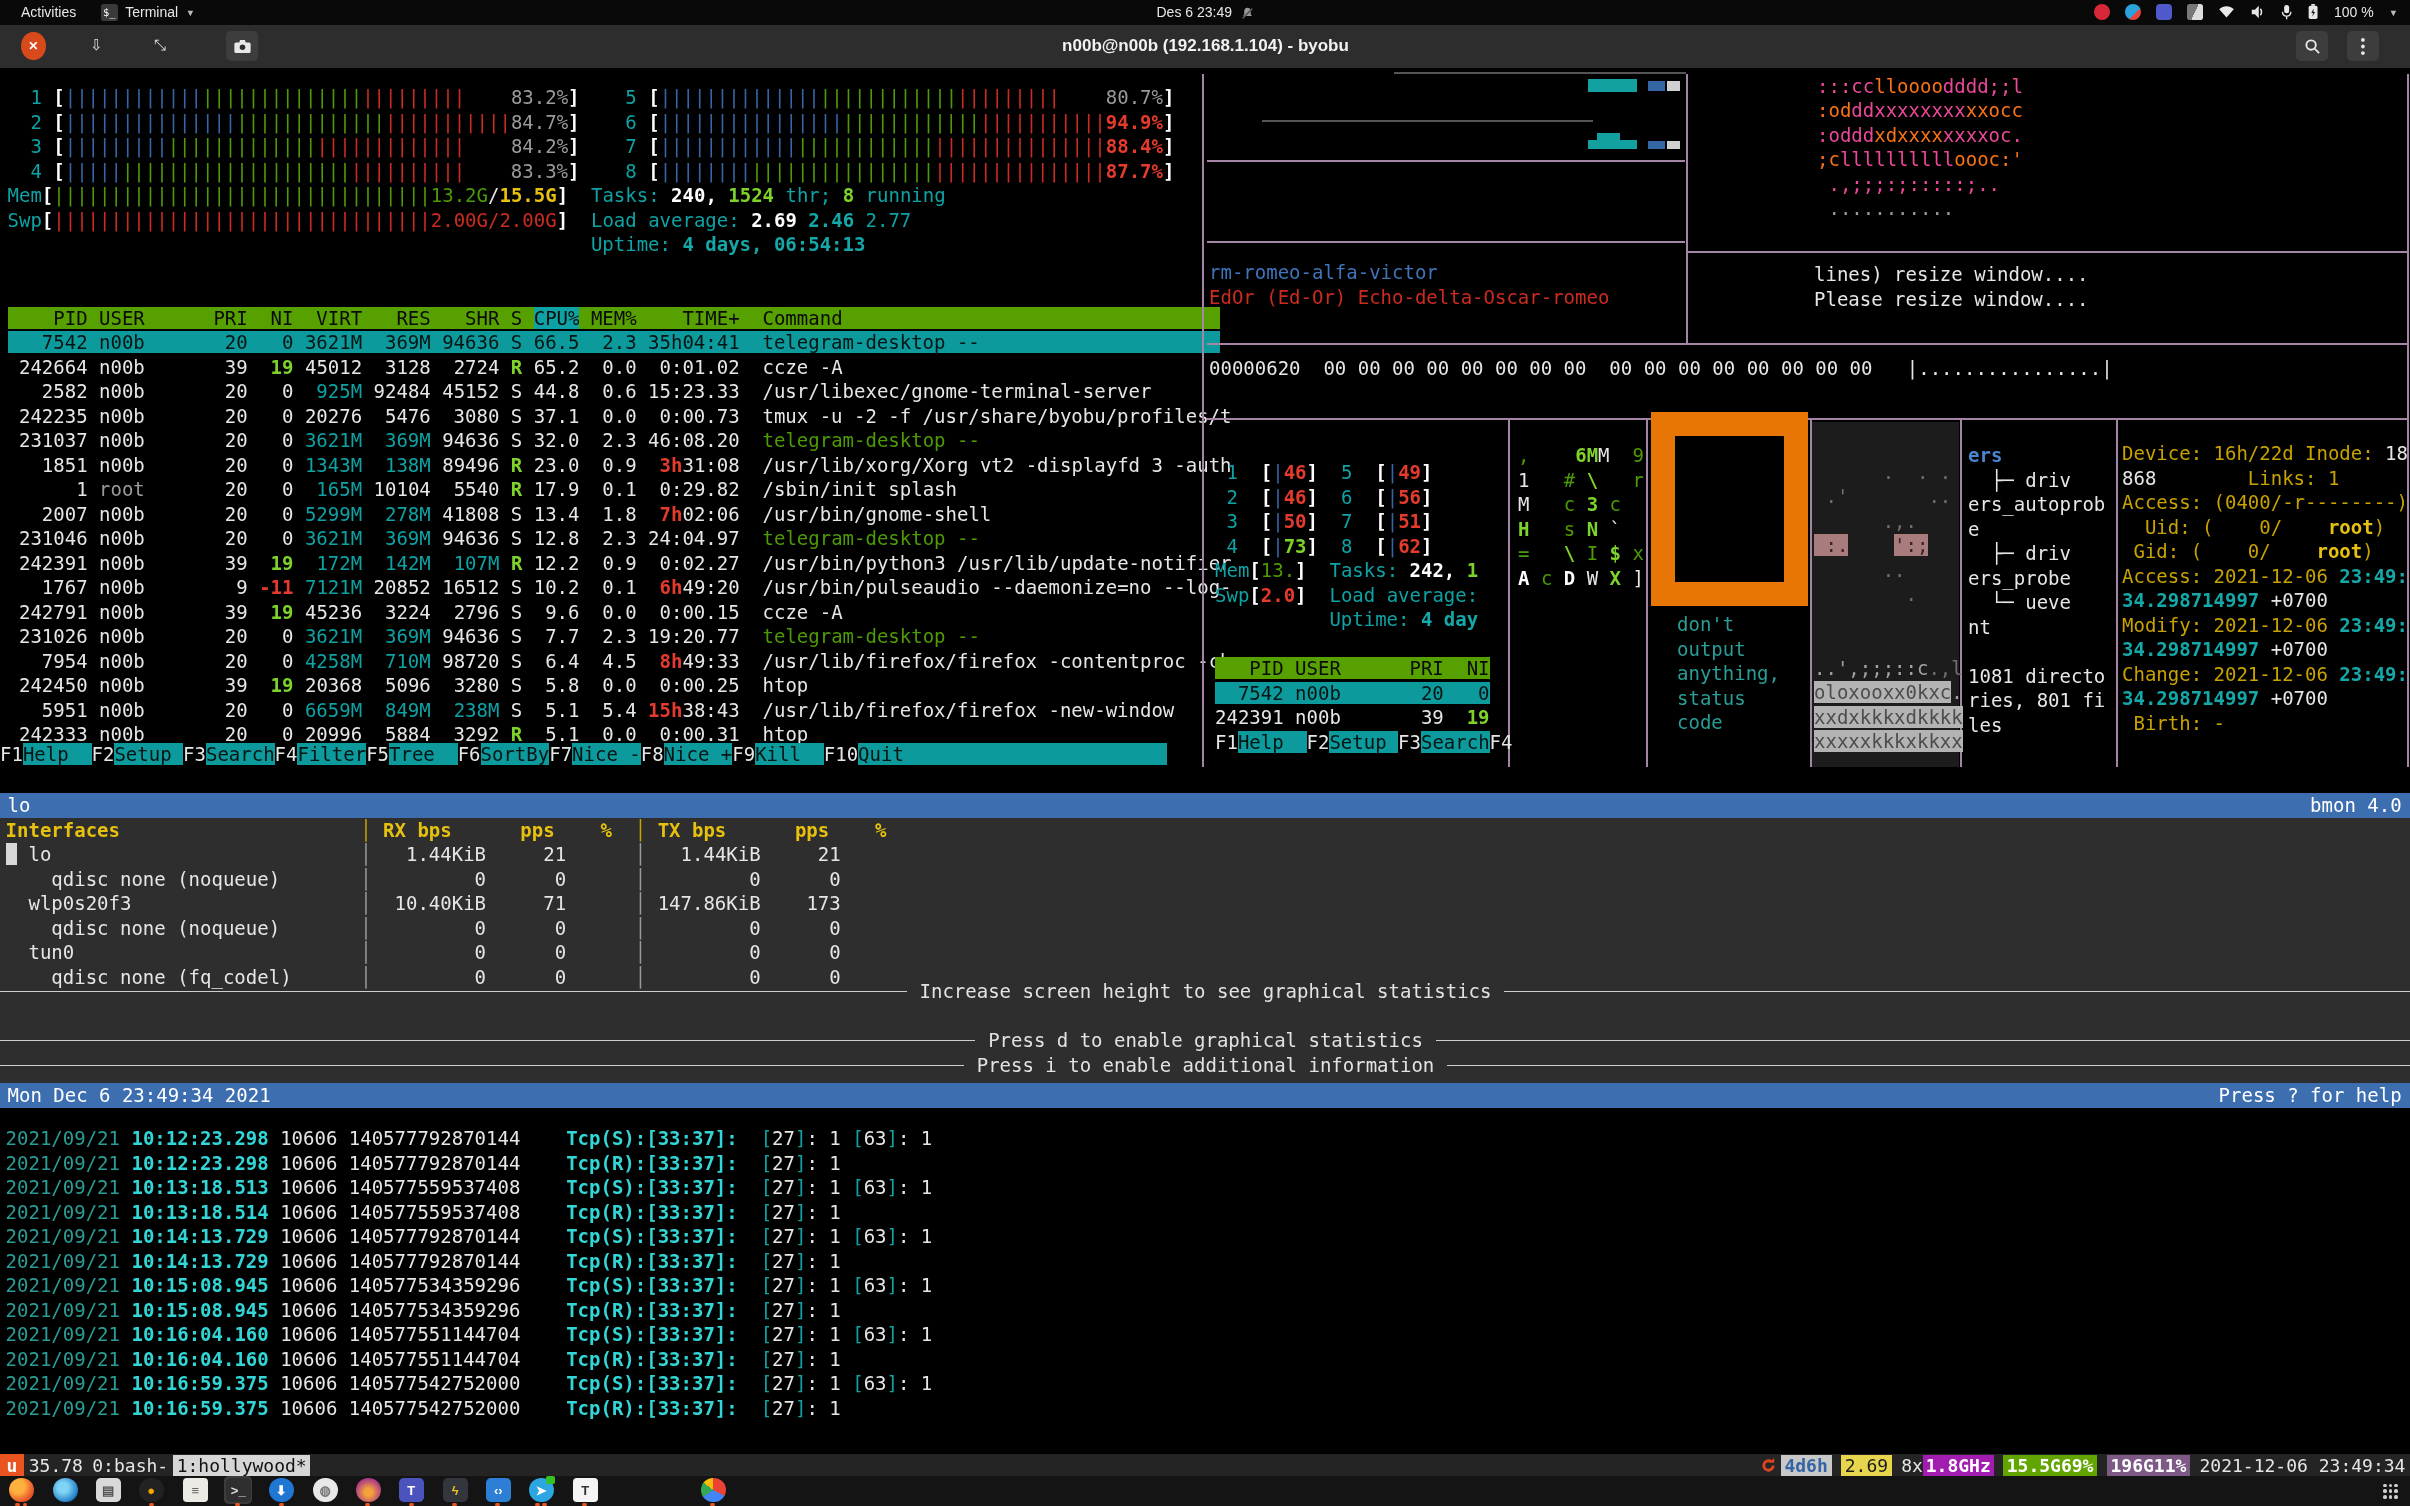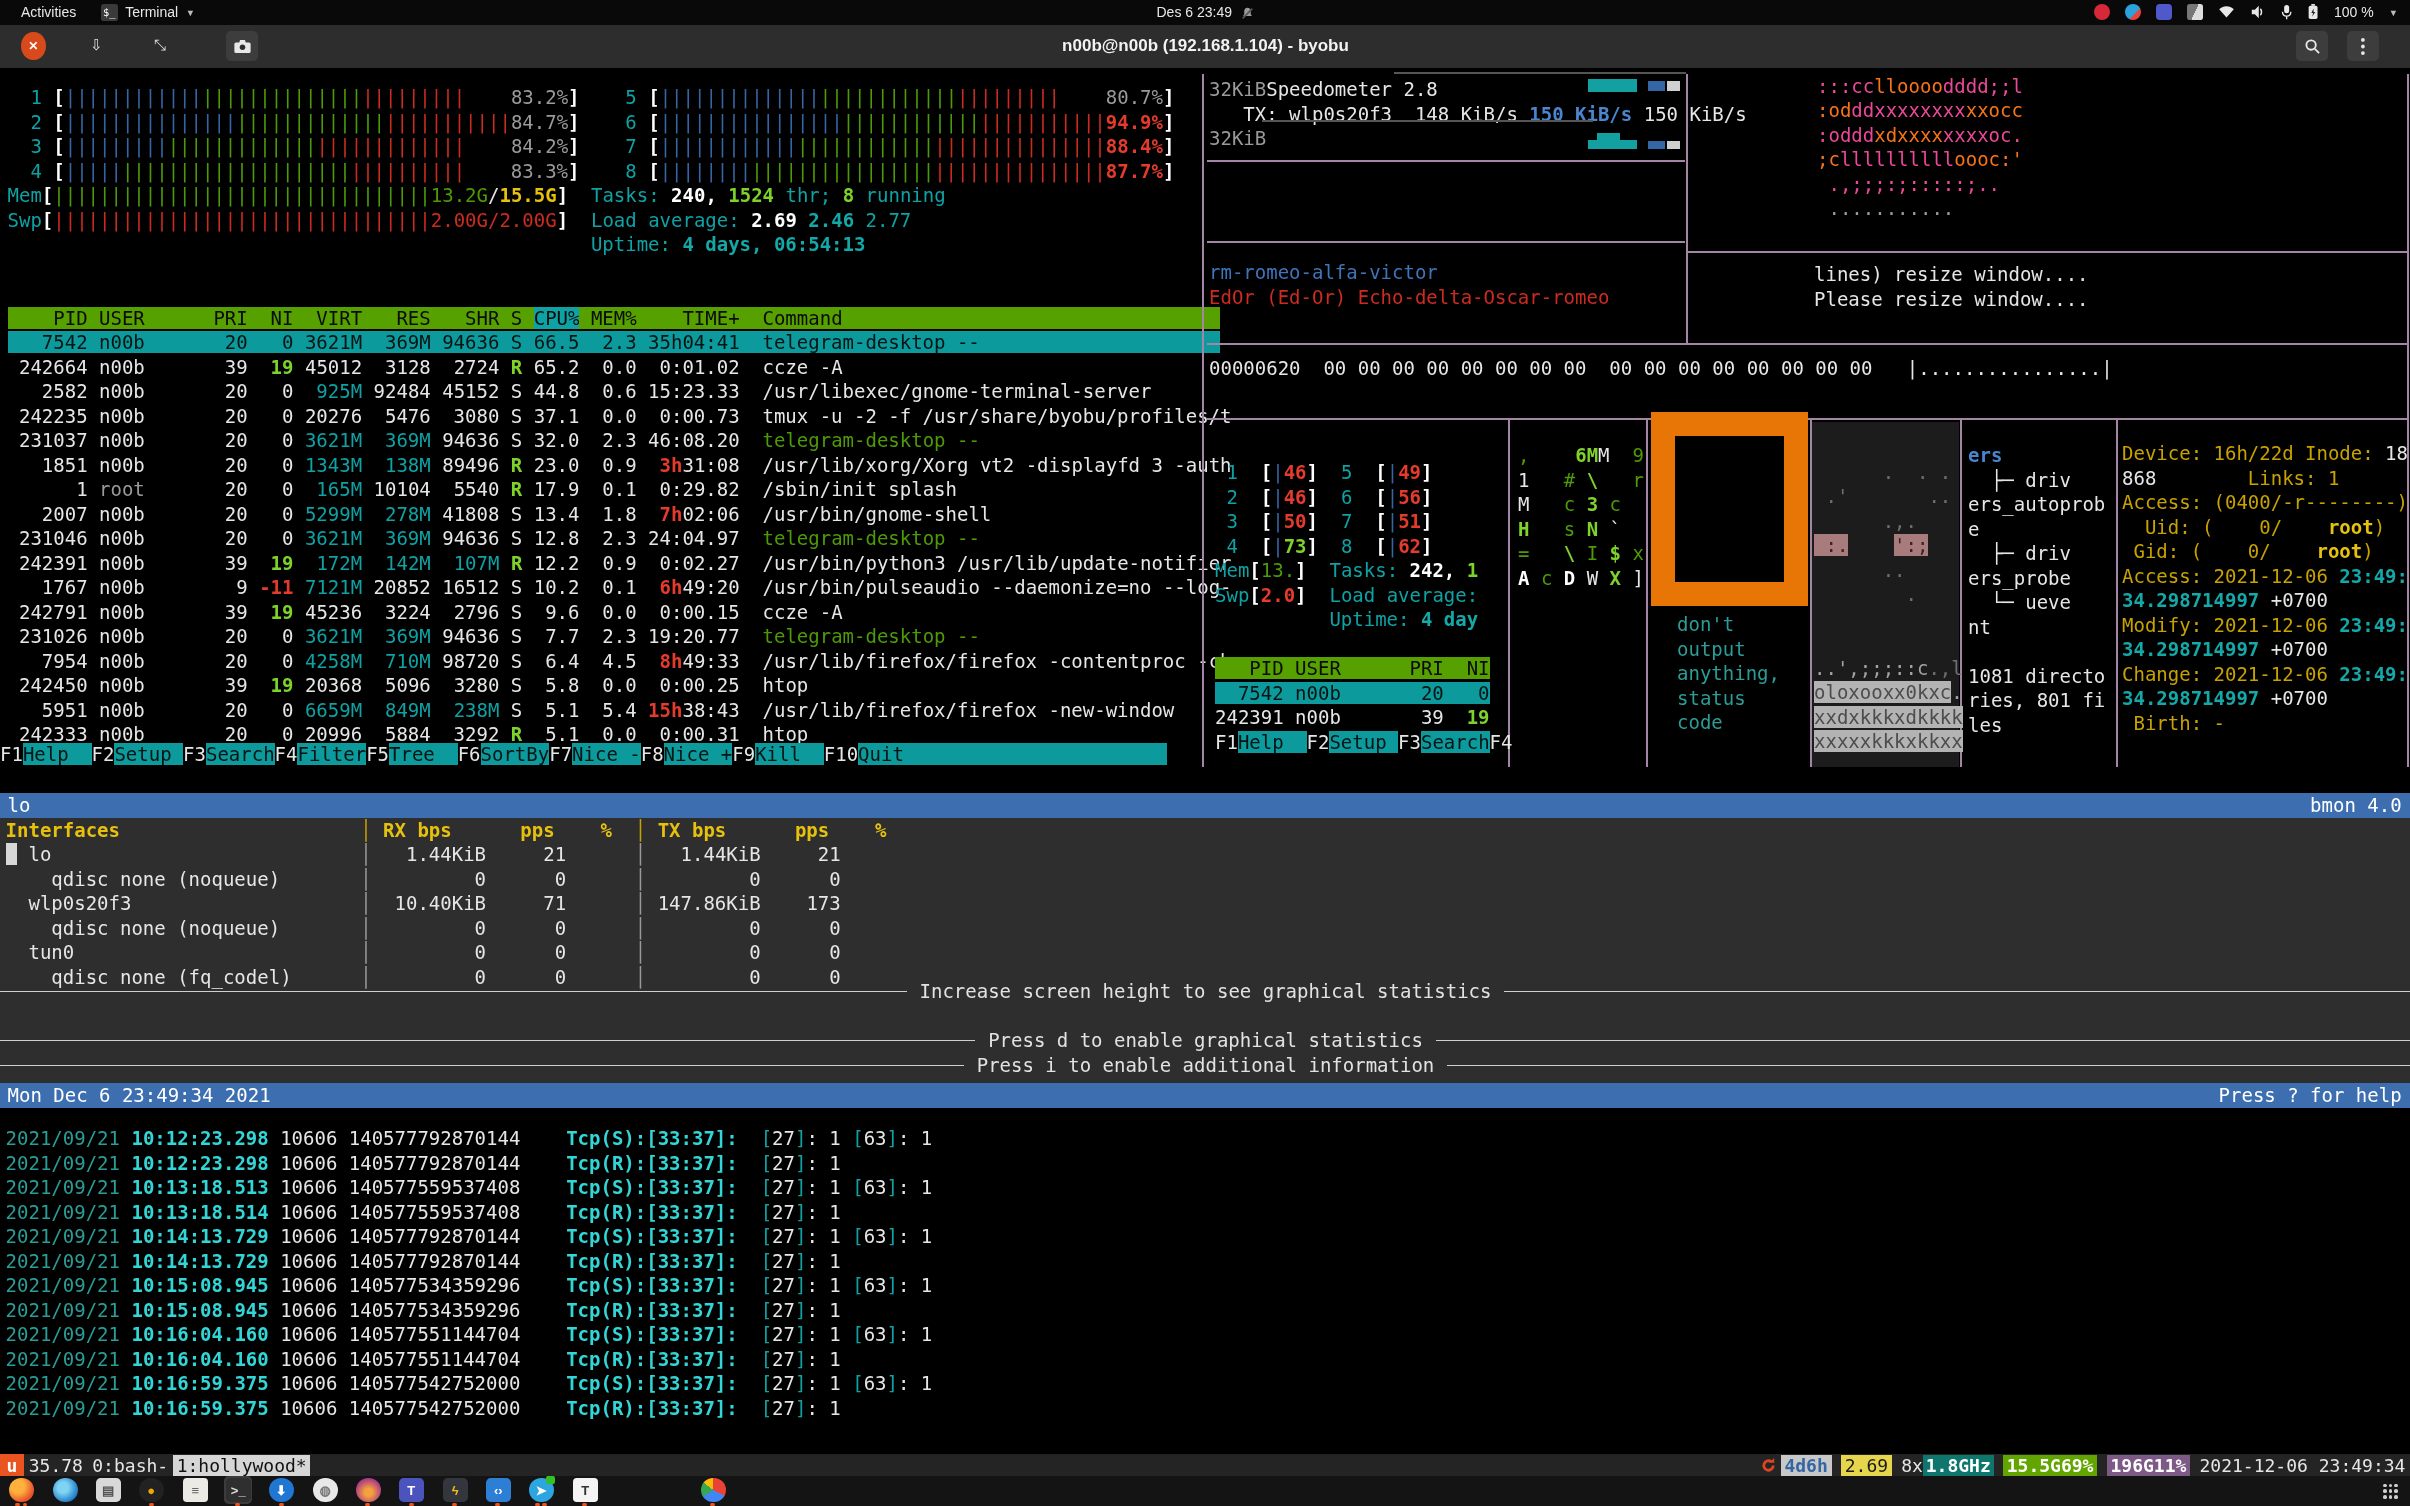--- a/index.html
+++ b/index.html
@@ -65,21 +65,21 @@
   
   #statusbar{left:0;top:1454px;width:2411px;height:22.6px;background:#242424;color:#e6e6e6;
              font-family:"DejaVu Sans Mono",monospace;font-size:18px;display:flex;align-items:center;}
   .sb-logo{background:#e95420;color:#fff;padding:0 6.6px;height:22.6px;display:inline-flex;align-items:center;font-weight:bold;}
   .sb-it{padding:0 4.7px;}
   .sb-win-active{background:#d6d6d6;color:#111;padding:0 3.8px;}
   .sb-right{margin-left:auto;display:flex;align-items:center;}
   .seg-days{background:#c8c8c8;color:#3465a4;font-weight:bold;padding:0 3.8px;}
   .seg-load{background:#e7d54d;color:#1a1a1a;padding:0 3.8px;margin-left:9.4px;}
   .seg-cores{margin-left:9.4px;}
-  .seg-freq{background:#0f766e;color:#fff;font-weight:bold;padding:0 2.8px;}
+  .seg-freq{background:#a21caf;color:#fff;font-weight:bold;padding:0 2.8px;}
   .seg-mem{background:#62a501;color:#fff;font-weight:bold;padding:0 3.8px;margin-left:9.4px;}
   .seg-disk{background:#7d5a86;color:#fff;font-weight:bold;padding:0 3.8px;margin-left:9.4px;}
   .seg-date{margin-left:9.4px;margin-right:5.6px;}
   
   #taskbar{left:0;top:1476px;width:2411px;height:30px;background:#141414;}
   .dock-ic{position:absolute;top:1.9px;width:24.5px;height:24.5px;border-radius:5.6px;
            display:flex;align-items:center;justify-content:center;font-size:13px;font-weight:bold;
            font-family:"Liberation Sans",sans-serif;}
   .dock-dot{position:absolute;top:27px;width:4.7px;height:2.8px;border-radius:1.9px;background:#e95420;}
   .active-box{position:absolute;top:0;width:28px;height:28px;background:#3c3c3c;border-radius:4.7px;}
@@ -171,21 +171,20 @@
   <div class="pane-border" style="left:1207px;top:275px;width:1202px;height:1.9px"></div>
   <div class="pane-border" style="left:1686px;top:5.6px;width:1.9px;height:271px"></div>
   <div class="pane-border" style="left:1687px;top:183px;width:721px;height:1.9px"></div>
   <div class="pane-border" style="left:1207px;top:350px;width:1202px;height:1.9px"></div>
   <div class="pane-border" style="left:1508px;top:352px;width:1.9px;height:347px"></div>
   <div class="pane-border" style="left:1646px;top:352px;width:1.9px;height:347px"></div>
   <div class="pane-border" style="left:1810px;top:352px;width:1.9px;height:347px"></div>
   <div class="pane-border" style="left:1960px;top:352px;width:1.9px;height:347px"></div>
   <div class="pane-border" style="left:2116px;top:352px;width:1.9px;height:347px"></div>
 
-  <pre class="tpre" style="left:1209px;top:9.4px;"><div class="tl"><span class="c-gry">32KiB</span><span class="c-w">Speedometer 2.8</span></div><div class="tl"><span class="c-w">   TX: wlp0s20f3  148 KiB/s </span><span class="c-B">150 KiB/s</span><span class="c-w"> 150 KiB/s</span></div><div class="tl"><span class="c-gry">32KiB</span></div></pre>
   <div class="abs" style="left:1394px;top:3.8px;width:292px;height:1.9px;background:#555"></div>
   <div class="abs" style="left:1262px;top:52px;width:331px;height:1.9px;background:#555"></div>
   <div class="abs" style="left:1588px;top:11.3px;width:49px;height:13px;background:#12a0a0"></div>
   <div class="abs" style="left:1648px;top:13px;width:17px;height:10.4px;background:#3465a4"></div>
   <div class="abs" style="left:1667px;top:13px;width:13px;height:10.4px;background:#d0d0d0"></div>
   <div class="abs" style="left:1588px;top:72px;width:49px;height:8.5px;background:#12a0a0"></div>
   <div class="abs" style="left:1597px;top:65px;width:22.6px;height:15px;background:#12a0a0"></div>
   <div class="abs" style="left:1648px;top:73px;width:17px;height:7.5px;background:#3465a4"></div>
   <div class="abs" style="left:1667px;top:73px;width:13px;height:7.5px;background:#d0d0d0"></div>
 

